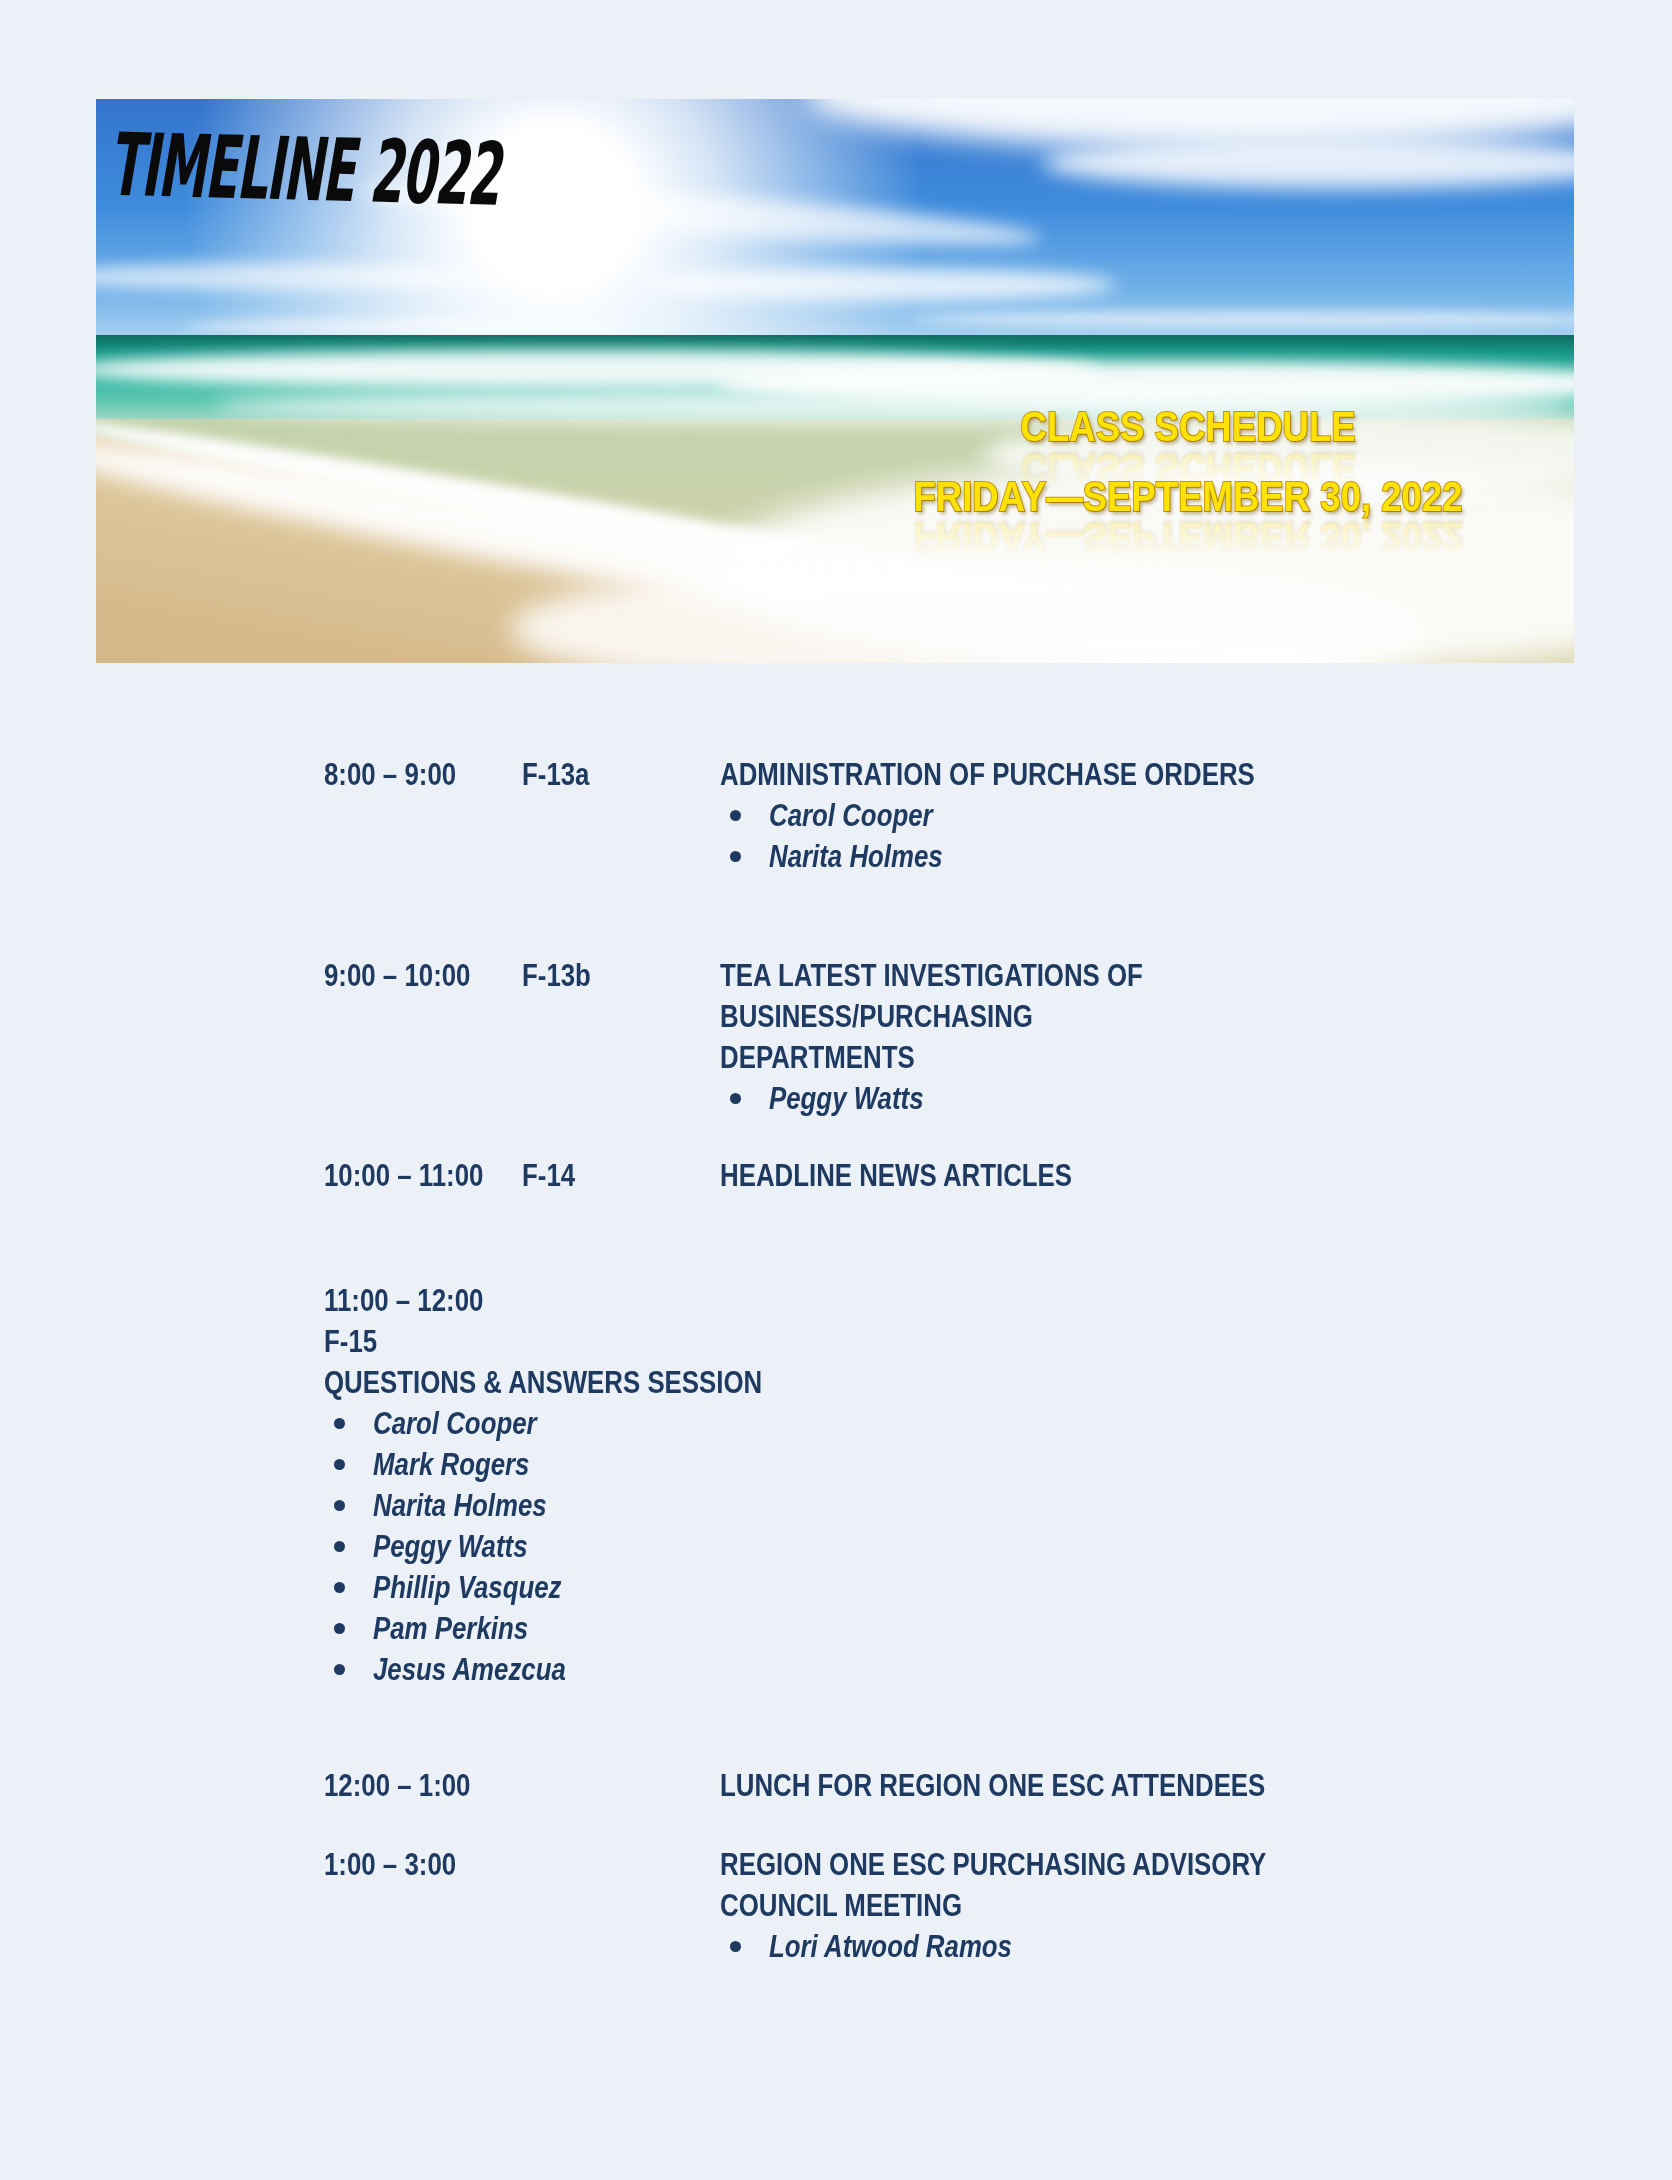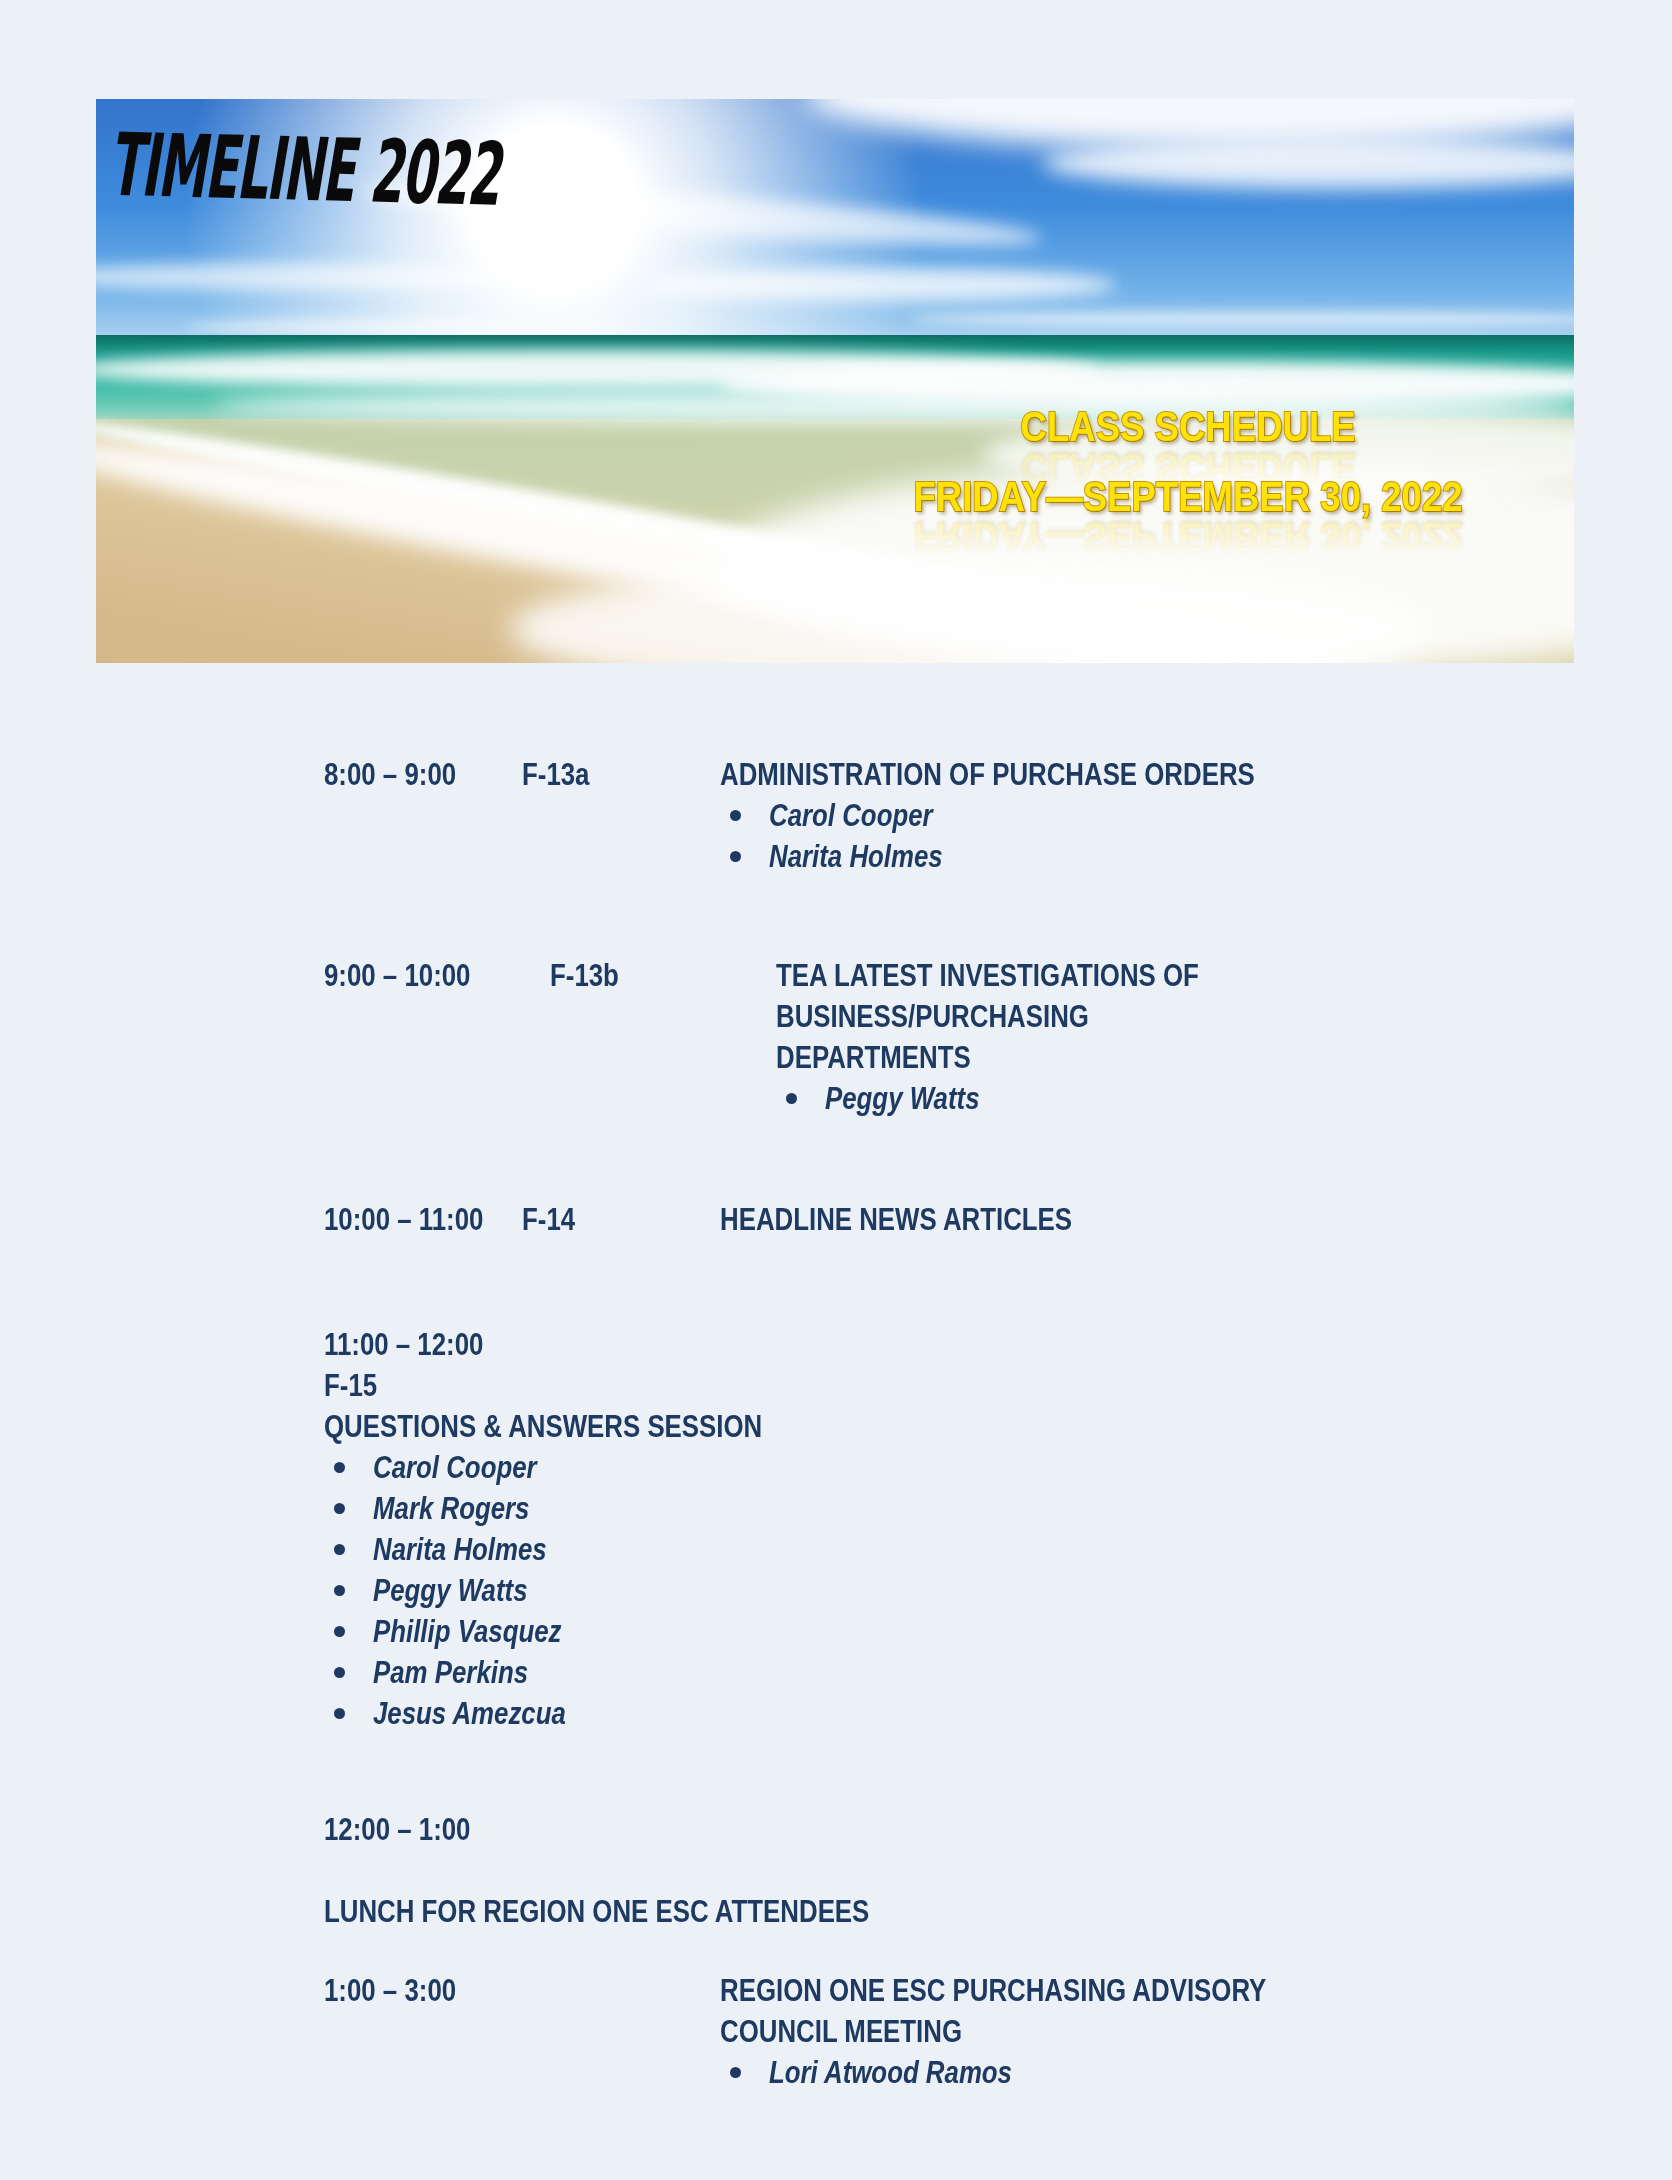--- a/index.html
+++ b/index.html
@@ -81,24 +81,24 @@
     -webkit-mask-image:linear-gradient(180deg,rgba(0,0,0,0) 15%,rgba(0,0,0,.85) 90%);
             mask-image:linear-gradient(180deg,rgba(0,0,0,0) 15%,rgba(0,0,0,.85) 90%);
   }
   .r1{top:342px;}
   .r2{top:411px;}
 
   
   .schedule{position:absolute;left:324px;top:754px;width:1124px;}
   .entry{display:flex;align-items:flex-start;font-size:31.5px;font-weight:bold;line-height:41px;}
   .entry:nth-of-type(1){margin-bottom:78px;}
-  .entry:nth-of-type(2){margin-bottom:80px;gap:28px;}
+  .entry:nth-of-type(2){margin-bottom:36px;}
   .entry:nth-of-type(3){margin-bottom:84px;}
   .entry:nth-of-type(4){margin-bottom:75px;flex-direction:column;}
-  .entry:nth-of-type(5){margin-bottom:38px;flex-direction:column;}
+  .entry:nth-of-type(5){margin-bottom:38px;}
   .col-time{width:198px;flex:none;}
   .col-room{width:198px;flex:none;}
   .col-main{flex:1;min-width:0;}
   .tx{display:inline-block;transform:scaleX(.82);transform-origin:0 50%;white-space:nowrap;}
   .tx.pre{white-space:pre-line;}
   ul.presenters{list-style:none;margin:0;padding:0;}
   ul.presenters li{position:relative;padding-left:49px;line-height:41px;}
   .dot{
     position:absolute;left:10.2px;top:15.3px;width:11px;height:11px;border-radius:50%;
     background:#1E3A61;

